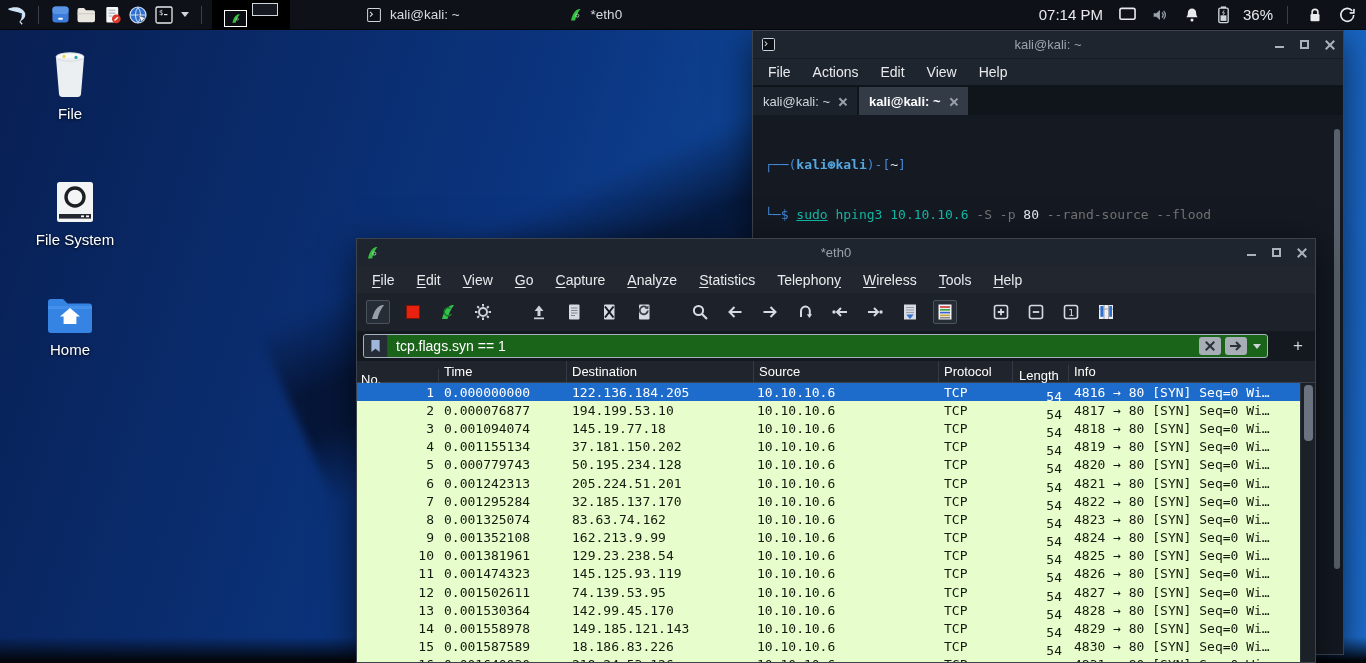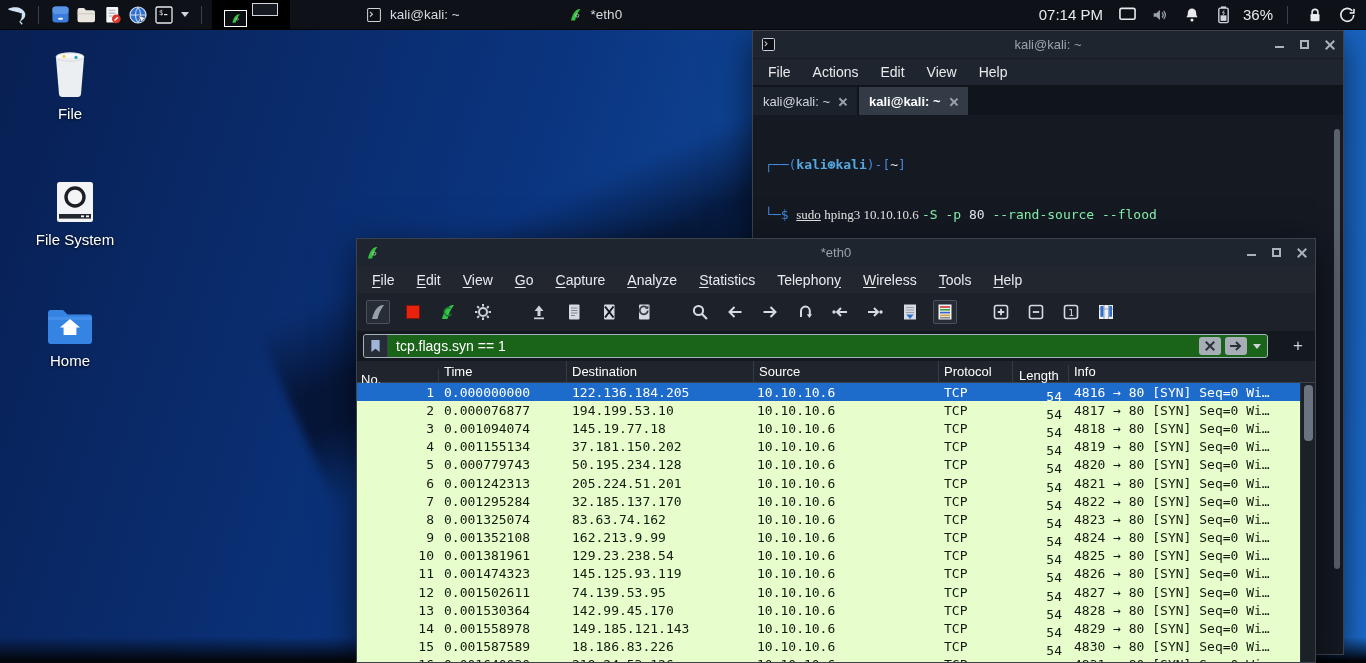--- a/index.html
+++ b/index.html
@@ -55,22 +55,22 @@
   .tab { height:28px; display:flex; align-items:center; gap:8px; padding:0 10px; font-size:13px; color:#cfd5db; background:#1c222b; margin-right:2px; }
   .tab.active { background:#333b47; color:#fff; font-weight:bold; }
   .x-ic { width:9px; height:9px; position:relative; display:inline-block; }
   .x-ic::before,.x-ic::after { content:""; position:absolute; left:4px; top:0; width:1.5px; height:10px; background:#9aa1a9; }
   .x-ic::before { transform:rotate(45deg);} .x-ic::after { transform:rotate(-45deg);}
   .tcontent { padding:9px 12px; font:13px/16.5px "DejaVu Sans Mono", monospace; color:#d7dde3; white-space:pre; }
   .tline { height:16.5px; }
   .clip8 { height:9px; overflow:hidden; }
   .p-blue { color:#4387d6; }
   .p-user { color:#55a7e0; font-weight:bold; }
-  .c-cmd { color:#e5e5e5;font-family:Liberation Serif, serif; }
-  .c-opt { color:#86efac; }
+  .c-cmd { color:#14b8a6; }
+  .c-opt { color:#737373; }
   .c-plain { color:#e6e9ec; }
   .u { text-decoration:underline; }
   .term-scroll { position:absolute; right:3px; top:92px; bottom:12px; width:6px; }
   .term-scroll .thumb { position:absolute; top:6px; width:6px; height:440px; background:#59616c; border-radius:3px; }
 
   
   #ws { left:356px; top:238px; width:960px; height:425px; background:#14181f; z-index:20; display:flex; flex-direction:column; }
   #ws .menubar { background:#22272f; }
   .toolbar { height:38px; display:flex; align-items:center; gap:11px; padding:0 9px; background:#1d222a; }
   .tool { width:24px; height:24px; display:flex; align-items:center; justify-content:center; }
@@ -134,21 +134,21 @@
       <rect x="5" y="4" width="36" height="40" rx="2.5" fill="#f2f4f6"></rect>
       <circle cx="23" cy="19" r="9" fill="none" stroke="#1b1f24" stroke-width="3.4"></circle>
       <rect x="7" y="36" width="32" height="4.6" fill="#23282e"></rect>
       <rect x="29" y="37.4" width="3" height="1.8" fill="#f2f4f6"></rect>
       <rect x="34" y="37.4" width="3" height="1.8" fill="#f2f4f6"></rect>
     </svg>
   </div>
   <div class="lbl">File System</div>
 </div>
 
-<div class="dicon" style="left:22px; top:305px;">
+<div class="dicon" style="left:22px; top:294px;">
   <div class="glyph">
     <svg width="50" height="42" viewBox="0 0 50 42">
       <path d="M3 8 a3 3 0 0 1 3-3 h12 l4.5 4.5 H44 a3 3 0 0 1 3 3 V36 a3 3 0 0 1 -3 3 H6 a3 3 0 0 1 -3-3 Z" fill="#3584e4"></path>
       <path d="M3 12 h44 v3 H3 Z" fill="#4a94ec" opacity=".7"></path>
       <path d="M25 14 l10 8.5 h-3.6 V30 h-12.8 v-7.5 H15 Z" fill="#ffffff"></path>
     </svg>
   </div>
   <div class="lbl">Home</div>
 </div>
 

